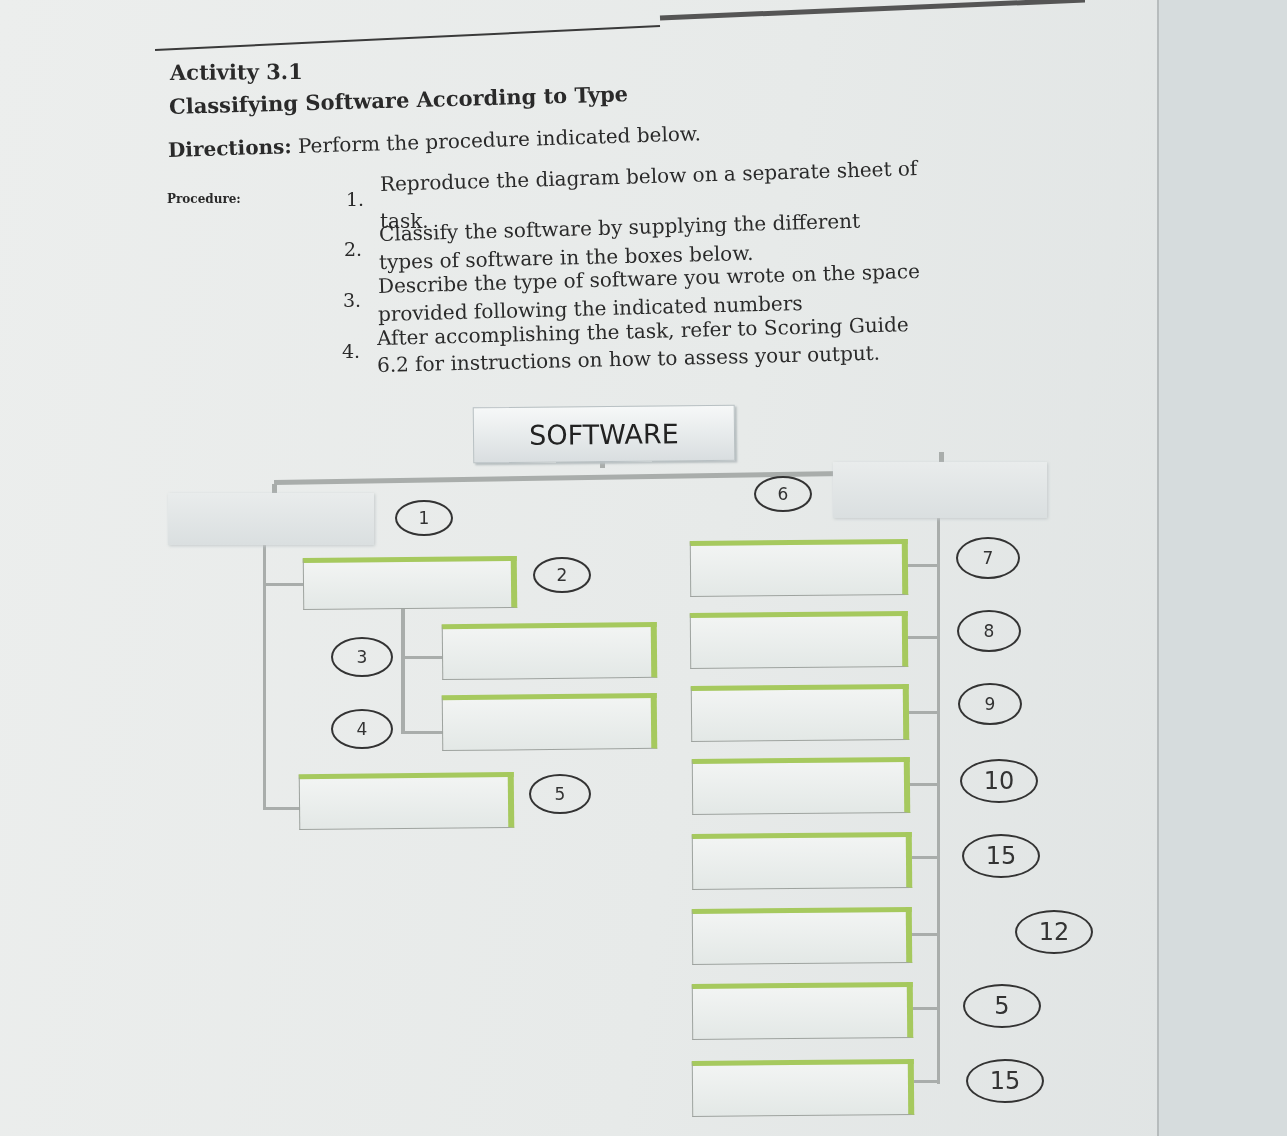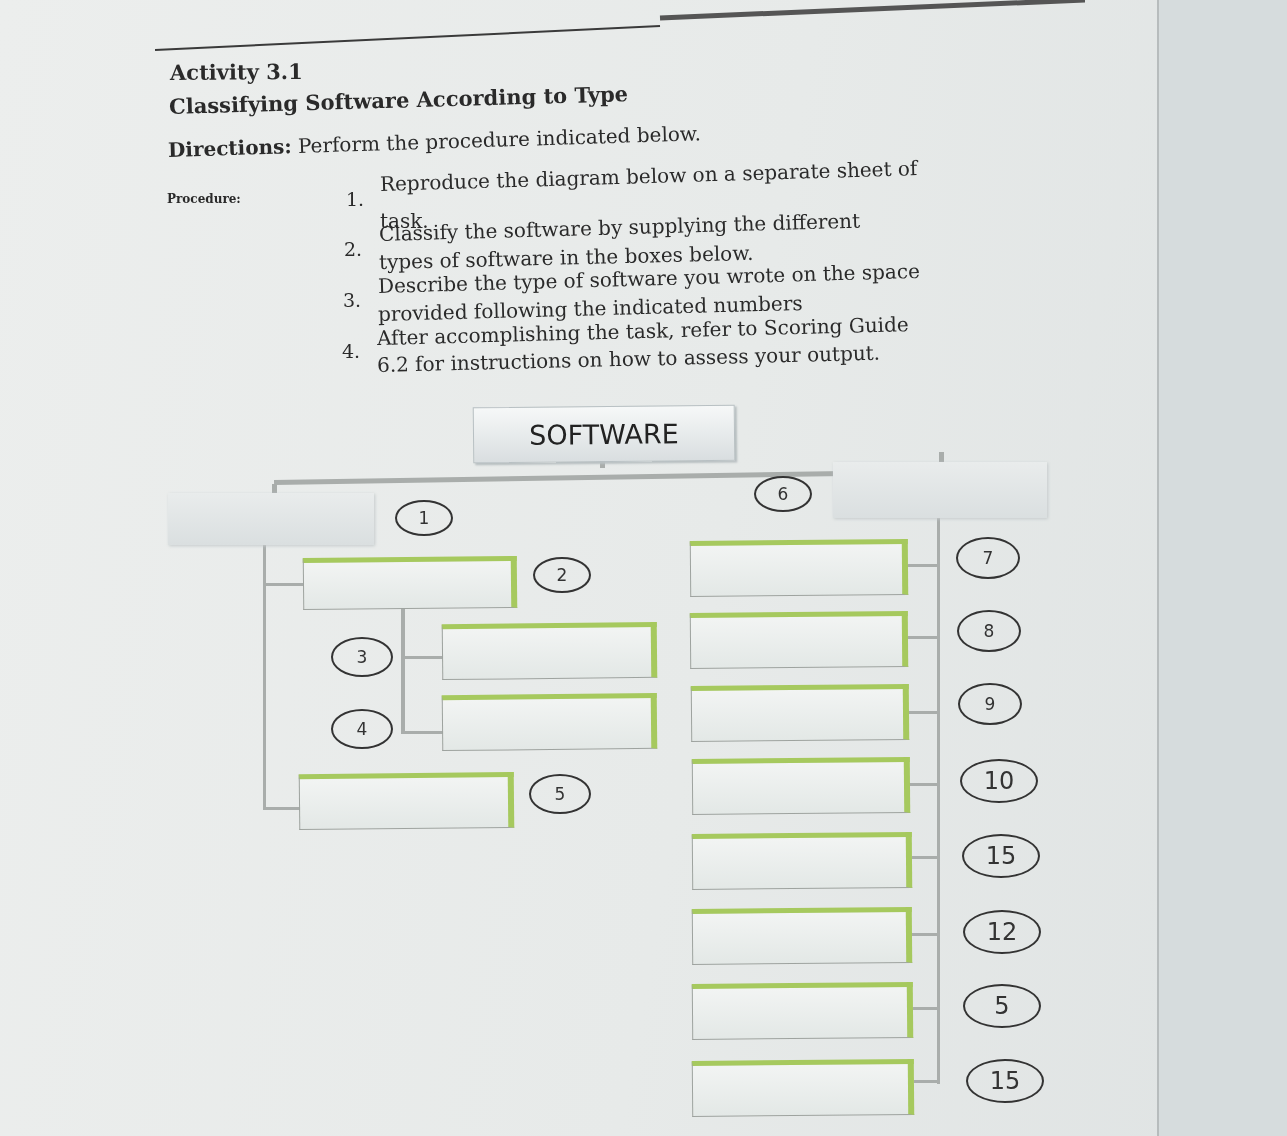--- a/index.html
+++ b/index.html
@@ -109,21 +109,21 @@
     <div class="gbox" style="left:691px;top:685px;width:218px;height:56px;transform:rotate(-0.5deg);"></div>
     <div class="circle" style="left:958px;top:683px;width:64px;height:42px;">9</div>
 
     <div class="gbox" style="left:692px;top:758px;width:218px;height:56px;transform:rotate(-0.5deg);"></div>
     <div class="circle wide" style="left:960px;top:759px;">10</div>
 
     <div class="gbox" style="left:692px;top:833px;width:220px;height:56px;transform:rotate(-0.5deg);"></div>
     <div class="circle wide" style="left:962px;top:834px;">15</div>
 
     <div class="gbox" style="left:692px;top:908px;width:220px;height:56px;transform:rotate(-0.5deg);"></div>
-    <div class="circle wide" style="left:963px;top:910px;">12</div>
+    <div class="circle wide" style="left:1015px;top:910px;">12</div>
 
     <div class="gbox" style="left:692px;top:983px;width:221px;height:56px;transform:rotate(-0.5deg);"></div>
     <div class="circle wide" style="left:963px;top:984px;">5</div>
 
     <div class="gbox" style="left:692px;top:1060px;width:222px;height:56px;transform:rotate(-0.5deg);"></div>
     <div class="circle wide" style="left:966px;top:1059px;">15</div>
   </div>
 </div>
 
 </body></html>

